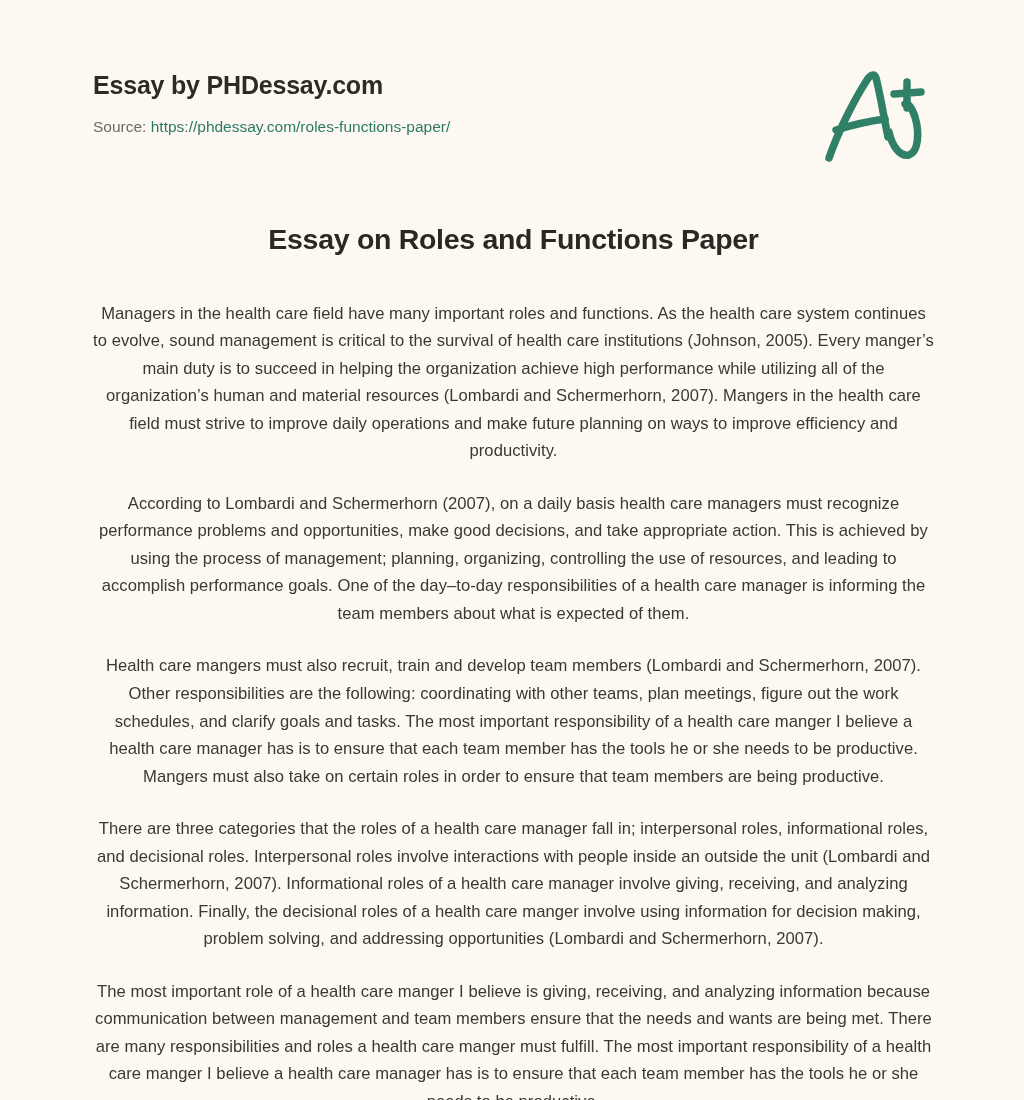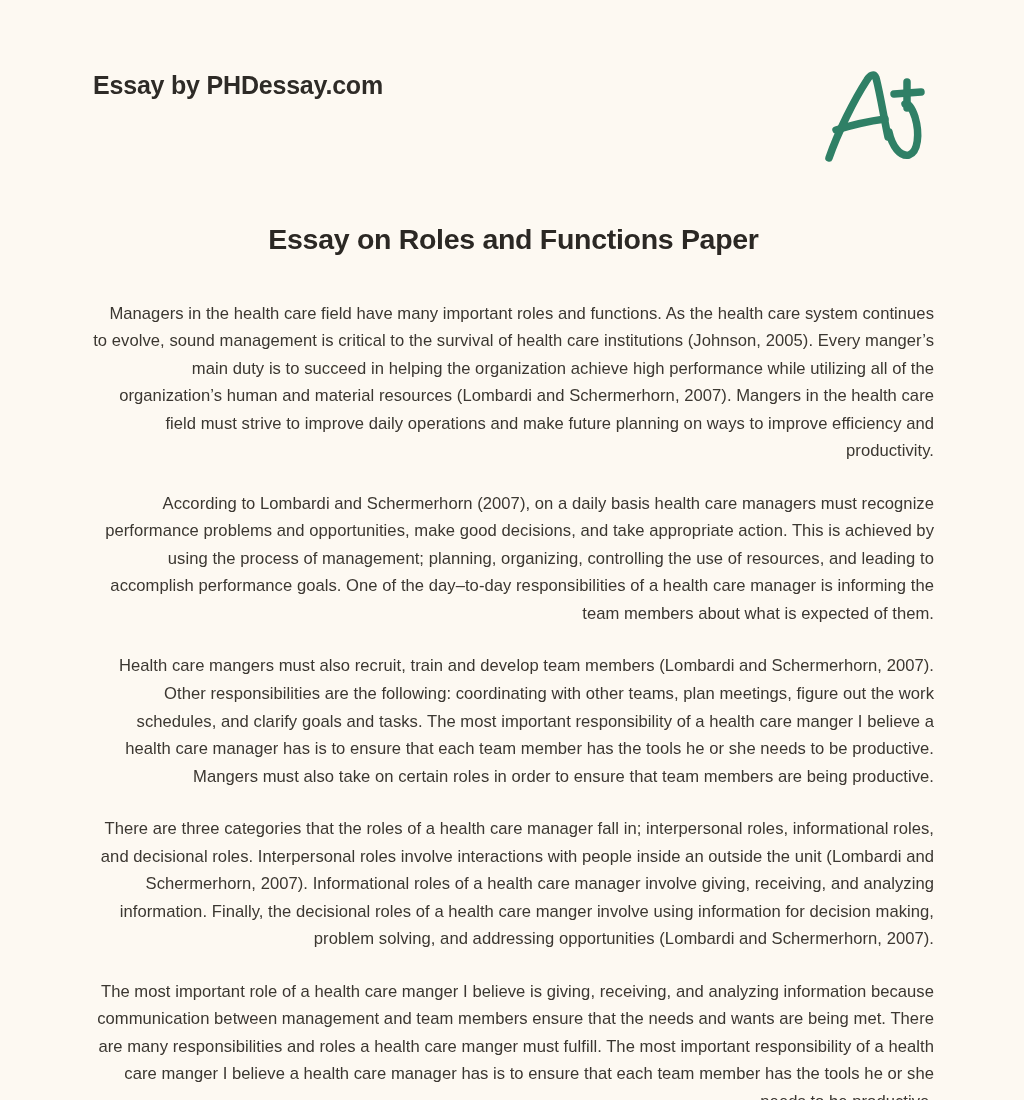--- a/index.html
+++ b/index.html
@@ -101,37 +101,40 @@
     text-align: center;
   }
 
   .body-copy p {
     margin: 0 0 25px 0;
     font-family: "Liberation Sans", sans-serif;
     font-size: 16.6px;
     line-height: 1.66;
     color: #3B3731;
     letter-spacing: 0.05px;
-    text-align: right;
+    text-align: center;
   }
 
   .body-copy p:last-child {
     margin-bottom: 0;
   }
 </style>
 </head>
 <body>
 
 <div class="page">
 
   <div class="header">
 
     <div class="brand-block">
       <div class="brand-title">Essay by PHDessay.com</div>
 
+      <div class="source-line">
+        <span class="source-label">Source: </span><a class="source-url" href="#">https://phdessay.com/roles-functions-paper/</a>
+      </div>
     </div>
 
     <div class="logo">
       <svg viewBox="0 0 118 104" xmlns="http://www.w3.org/2000/svg" fill="none" stroke="#2F8066" stroke-width="7.5" stroke-linecap="round" stroke-linejoin="round">
 
         <path d="M17 96 C 26 70, 42 38, 55 18 C 58 13, 62 11, 64 16 C 68 31, 72 56, 76 75"></path>
 
         <path d="M24 68 C 40 63, 58 59, 73 57"></path>
 
         <path d="M95 20 L 95 46"></path>

